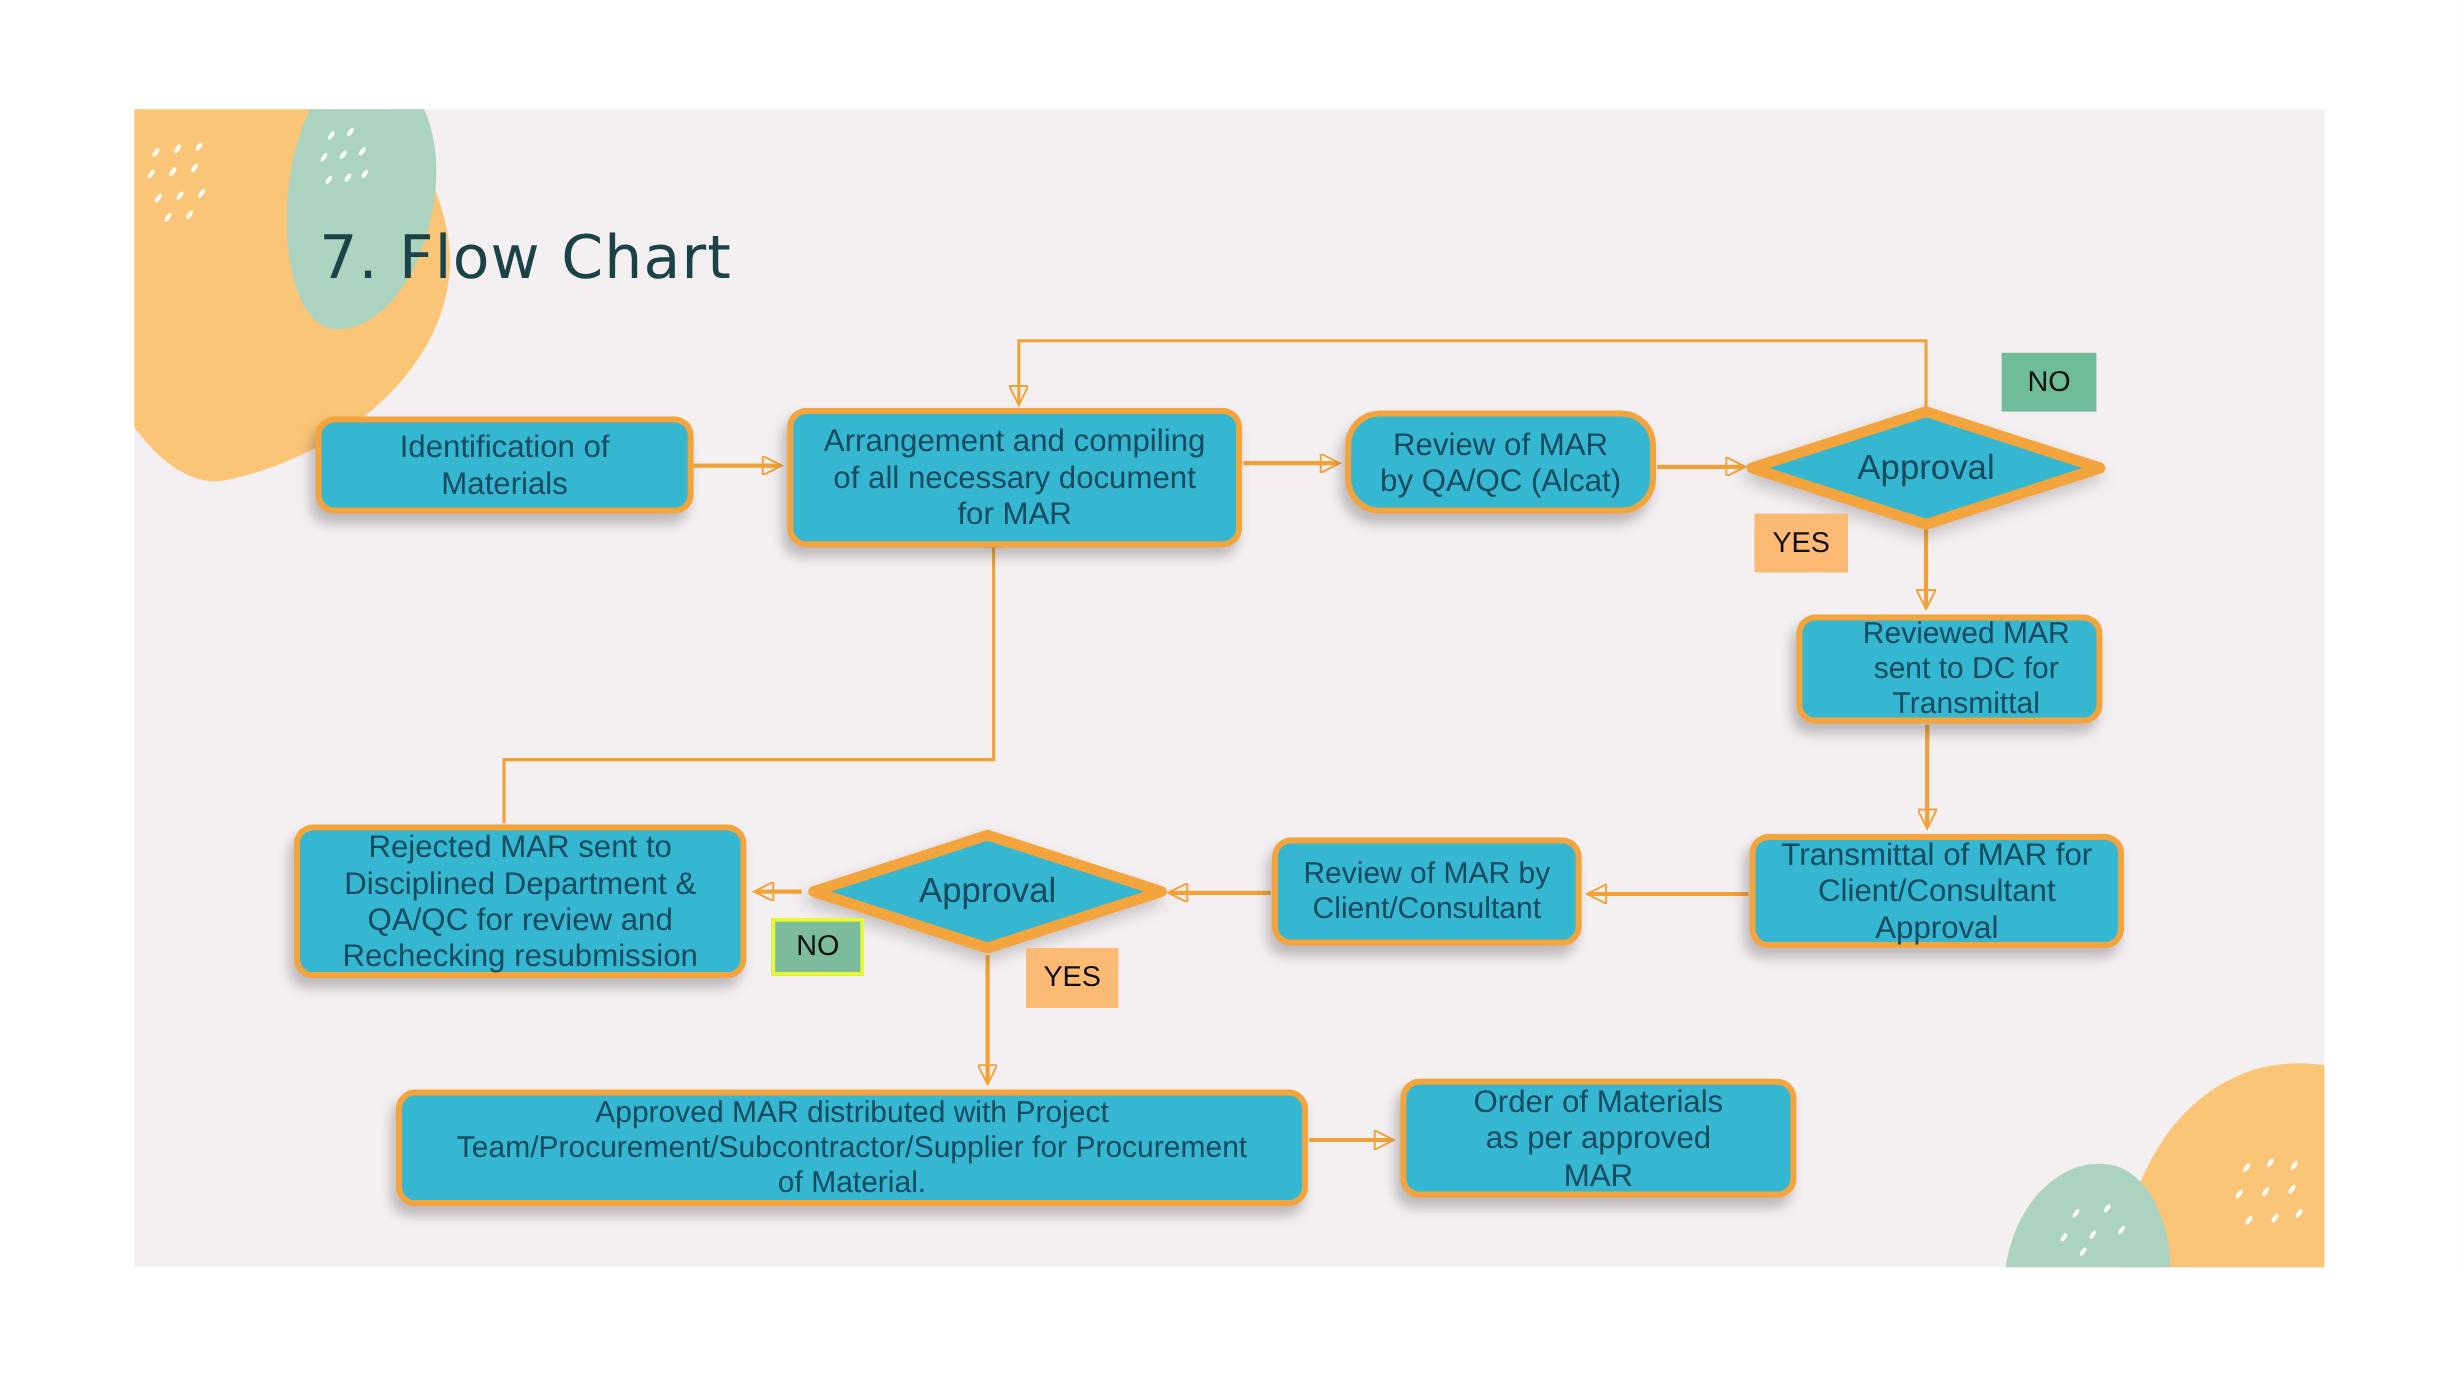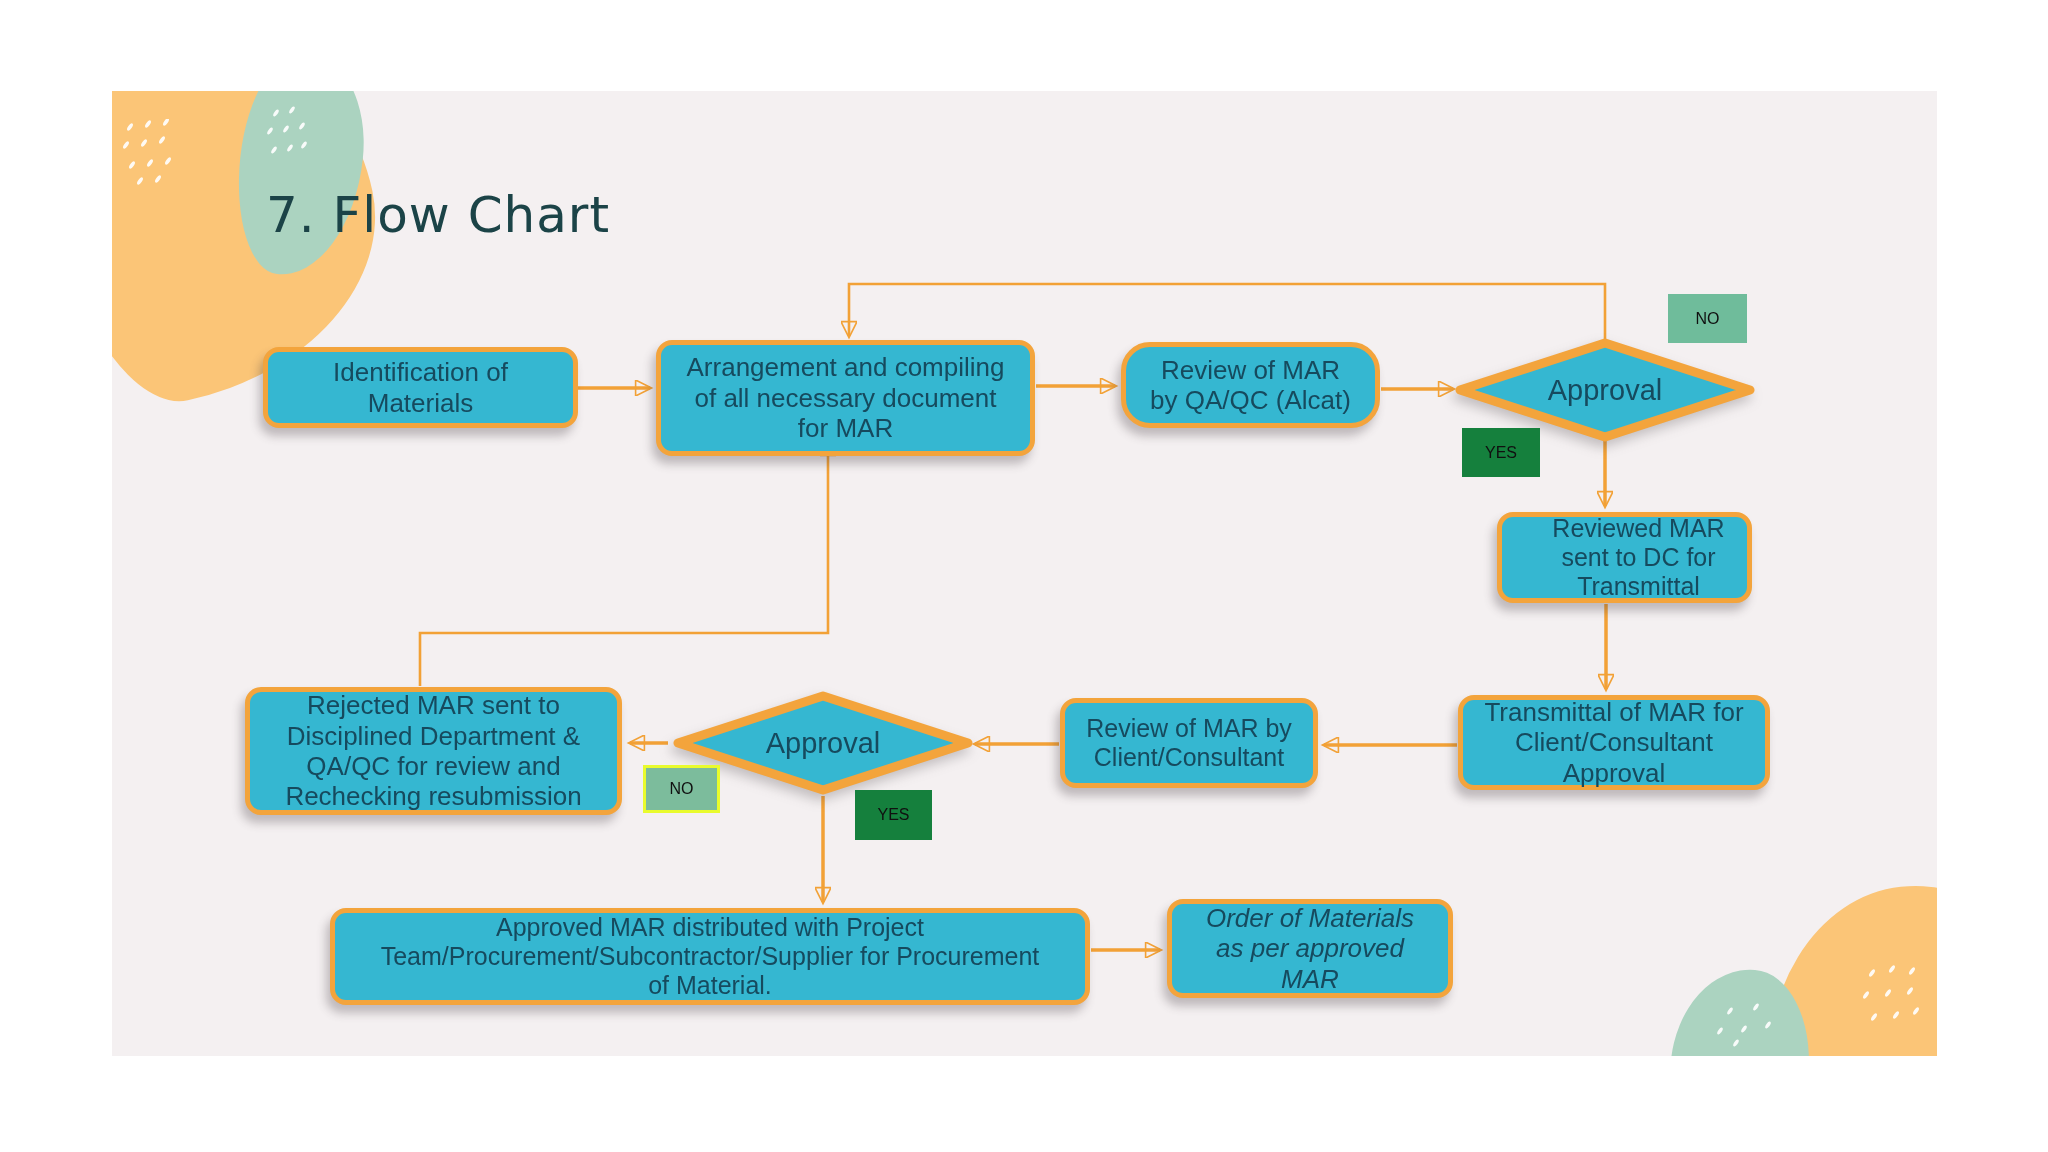--- a/index.html
+++ b/index.html
@@ -28,24 +28,24 @@
               font-size:26px;line-height:1.17;}
   .small-label{font-size:25px;}
 
   .decision{position:absolute;display:flex;align-items:center;justify-content:center;}
   .decision svg{position:absolute;left:0;top:0;filter:drop-shadow(-3px 6px 6px rgba(70,60,66,.28));}
   .decision polygon{fill:#35b7d1;stroke:#f3a43c;stroke-width:9;stroke-linejoin:round;}
   .decision-label{position:relative;font-size:29px;color:#164a5e;}
 
   
   .tag{position:absolute;display:flex;align-items:center;justify-content:center;
-       font-size:16px;font-weight:500;color:#101010;box-sizing:border-box;}
+       font-size:24px;font-weight:500;color:#101010;box-sizing:border-box;}
   .tag-no-muted{background:#6fbc9b;}
   .tag-no-yellow{background:#7cbc9c;border:3px solid #e9fb2d;}
-  .tag-yes{background:#15803d;}
+  .tag-yes{background:#fdba74;}
 
   
   .connectors{position:absolute;left:0;top:0;width:2048px;height:1152px;pointer-events:none;}
   .connectors path{fill:none;stroke:#f2a136;}
   .c-main{stroke-width:3.5;}
   .c-thin{stroke-width:2.6;}
 </style>
 </head>
 <body>
 
@@ -187,21 +187,21 @@
 QA/QC for review and
 Rechecking resubmission</span>
 </div>
 
 <div class="process" style="left:330px;top:908px;width:760px;height:97px;">
   <span class="node-label small-label">Approved MAR distributed with Project
 Team/Procurement/Subcontractor/Supplier for Procurement
 of Material.</span>
 </div>
 
-<div class="process" style="left:1167px;top:899px;width:286px;height:99px;font-style:italic;">
+<div class="process" style="left:1167px;top:899px;width:330px;height:99px;">
   <span class="node-label">Order of Materials
 as per approved
 MAR</span>
 </div>
 
 <div class="tag tag-no-muted" style="left:1668px;top:294px;width:79px;height:49px;">NO</div>
 <div class="tag tag-yes" style="left:1462px;top:428px;width:78px;height:49px;">YES</div>
 <div class="tag tag-no-yellow" style="left:643px;top:765px;width:77px;height:48px;">NO</div>
 <div class="tag tag-yes" style="left:855px;top:790px;width:77px;height:50px;">YES</div>
 

